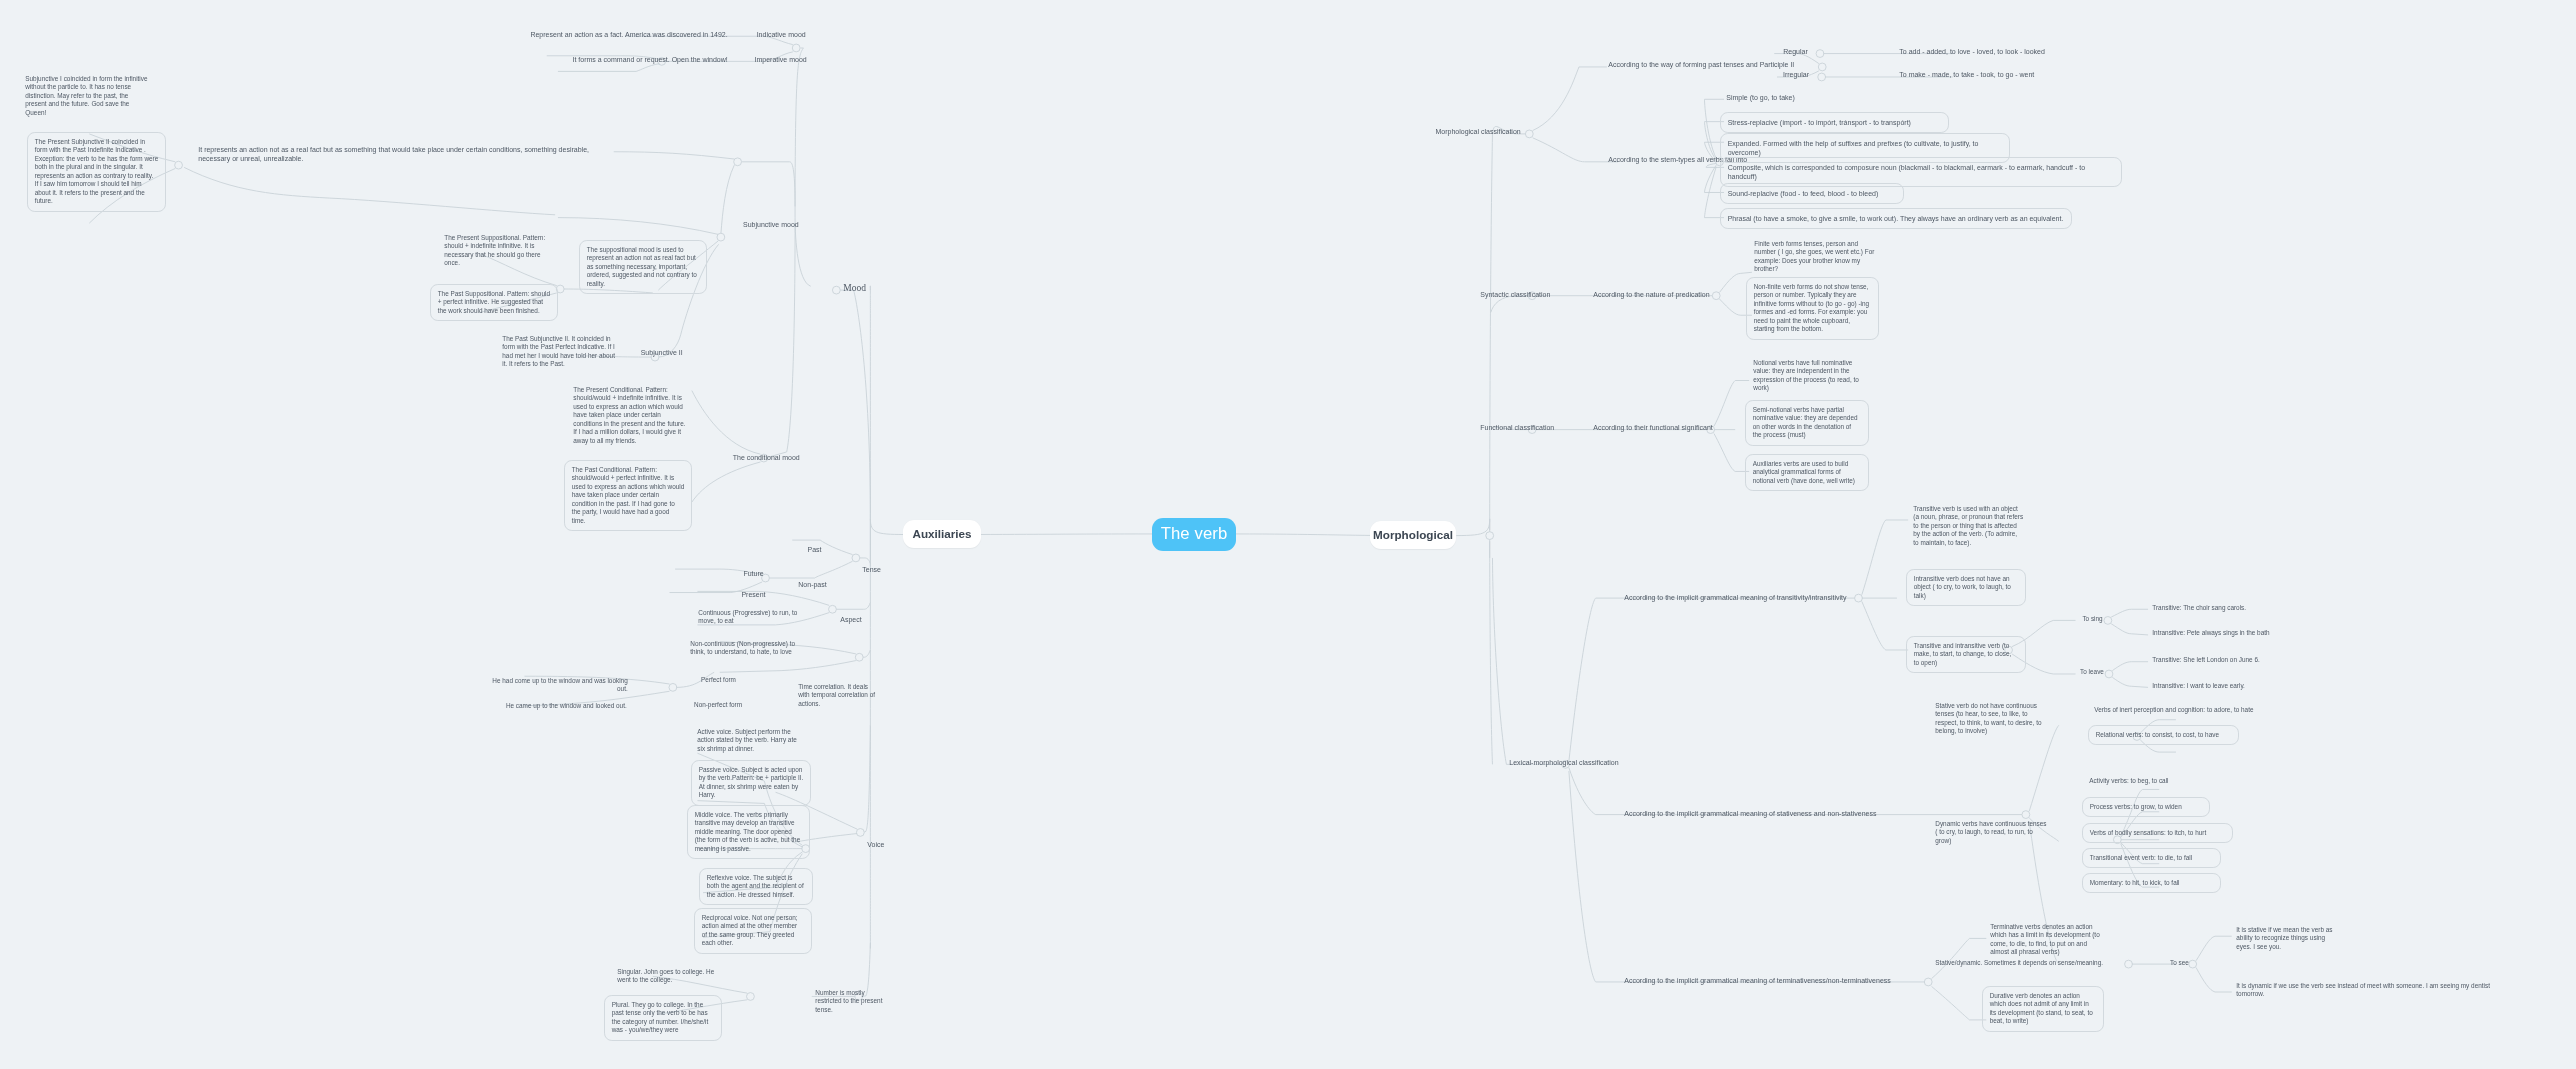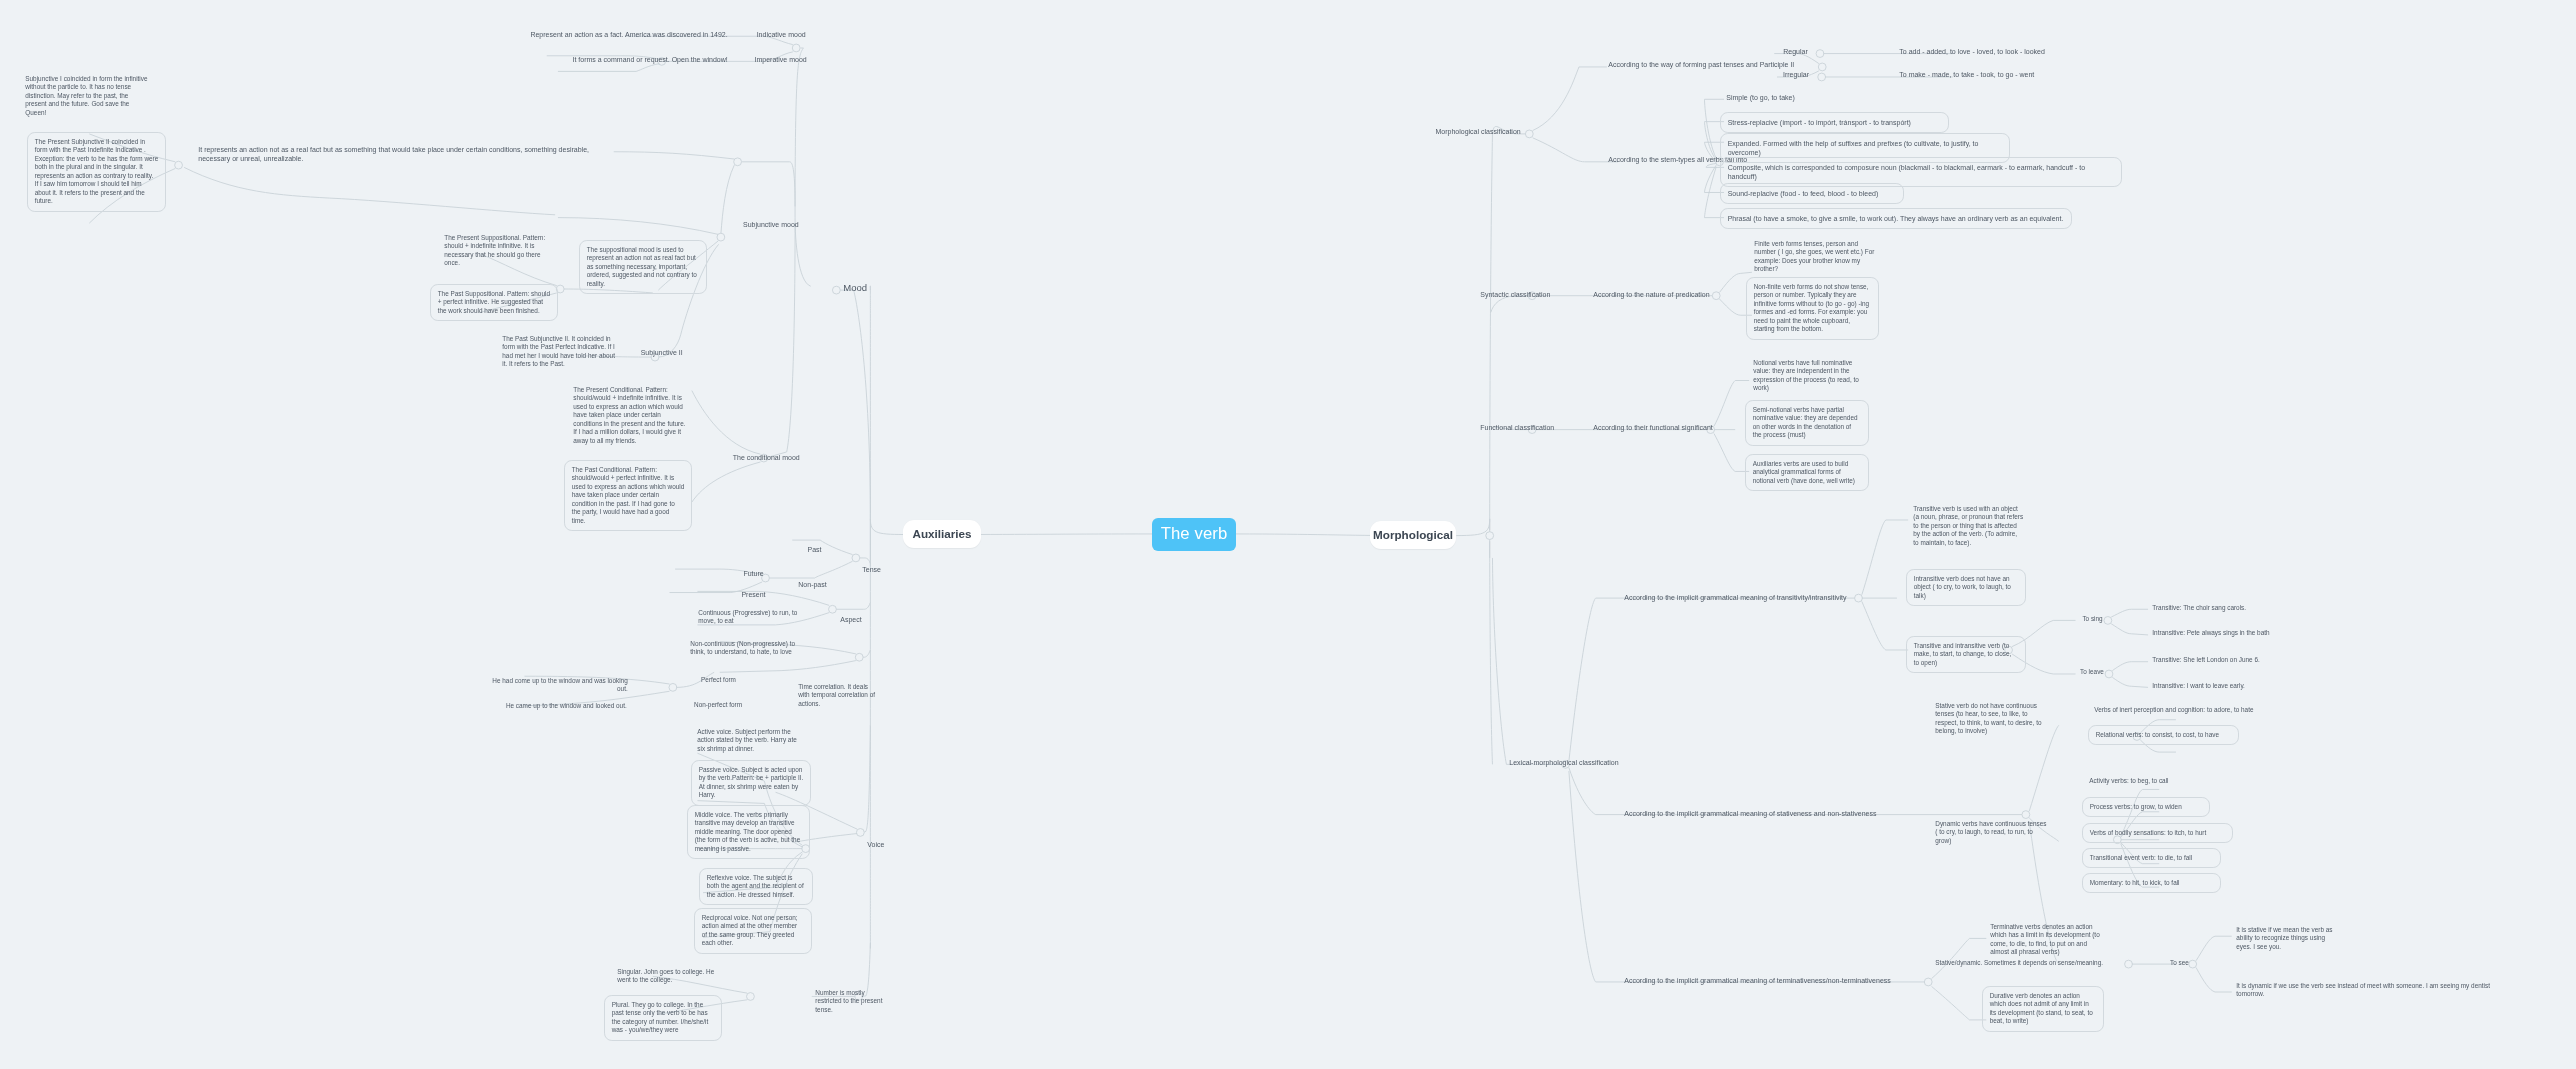--- a/index.html
+++ b/index.html
@@ -5,35 +5,35 @@
   html,body{margin:0;padding:0;background:#eef2f5;}
   body{font-family:"Liberation Sans", sans-serif;color:#4a5560;}
   #stage{position:relative;width:2576px;height:1069px;background:#eef2f5;overflow:hidden;}
   .node{position:absolute;box-sizing:border-box;line-height:1.32;color:#4e5864;}
   .node .txt{display:block;}
   
   .plain{padding:0 3.3px;}
   
   .boxed{border:0.9px solid #d2d9de;border-radius:7.8px;padding:5px 6.7px;background:transparent;}
   .root{
-    background:#4ec3f7;color:#ffffff;border-radius:6px;
+    background:#4ec3f7;color:#ffffff;border-radius:11px;
     display:flex;align-items:center;justify-content:center;
     font-size:16.7px;letter-spacing:0.1px;
   }
   .main{
     background:#ffffff;border-radius:11px;display:flex;align-items:center;justify-content:center;
     font-weight:bold;font-size:11.7px;color:#3c4652;
     box-shadow:0 0.6px 1.1px rgba(0,0,0,.05);
   }
   svg.links{position:absolute;left:0;top:0;width:2576px;height:1069px;pointer-events:none;}
   svg.links path{fill:none;stroke:#c9d2d8;stroke-width:1.6px;}
   svg.links circle{fill:#eef2f5;stroke:#c9d2d8;stroke-width:1.6px;}
   .f11{font-size:6.4px;}
   .f12{font-size:7px;}
-  .f15{font-size:8.4px;}
+  .f15{font-size:8.4px;font-family:Liberation Serif, serif;}
   .tright{text-align:right;}
   .tleft{text-align:left;}
   .tcenter{text-align:center;}
 </style>
 </head>
 <body>
 
 <div id="stage">
 
   <svg class="links" viewBox="0 0 4617 1916">

